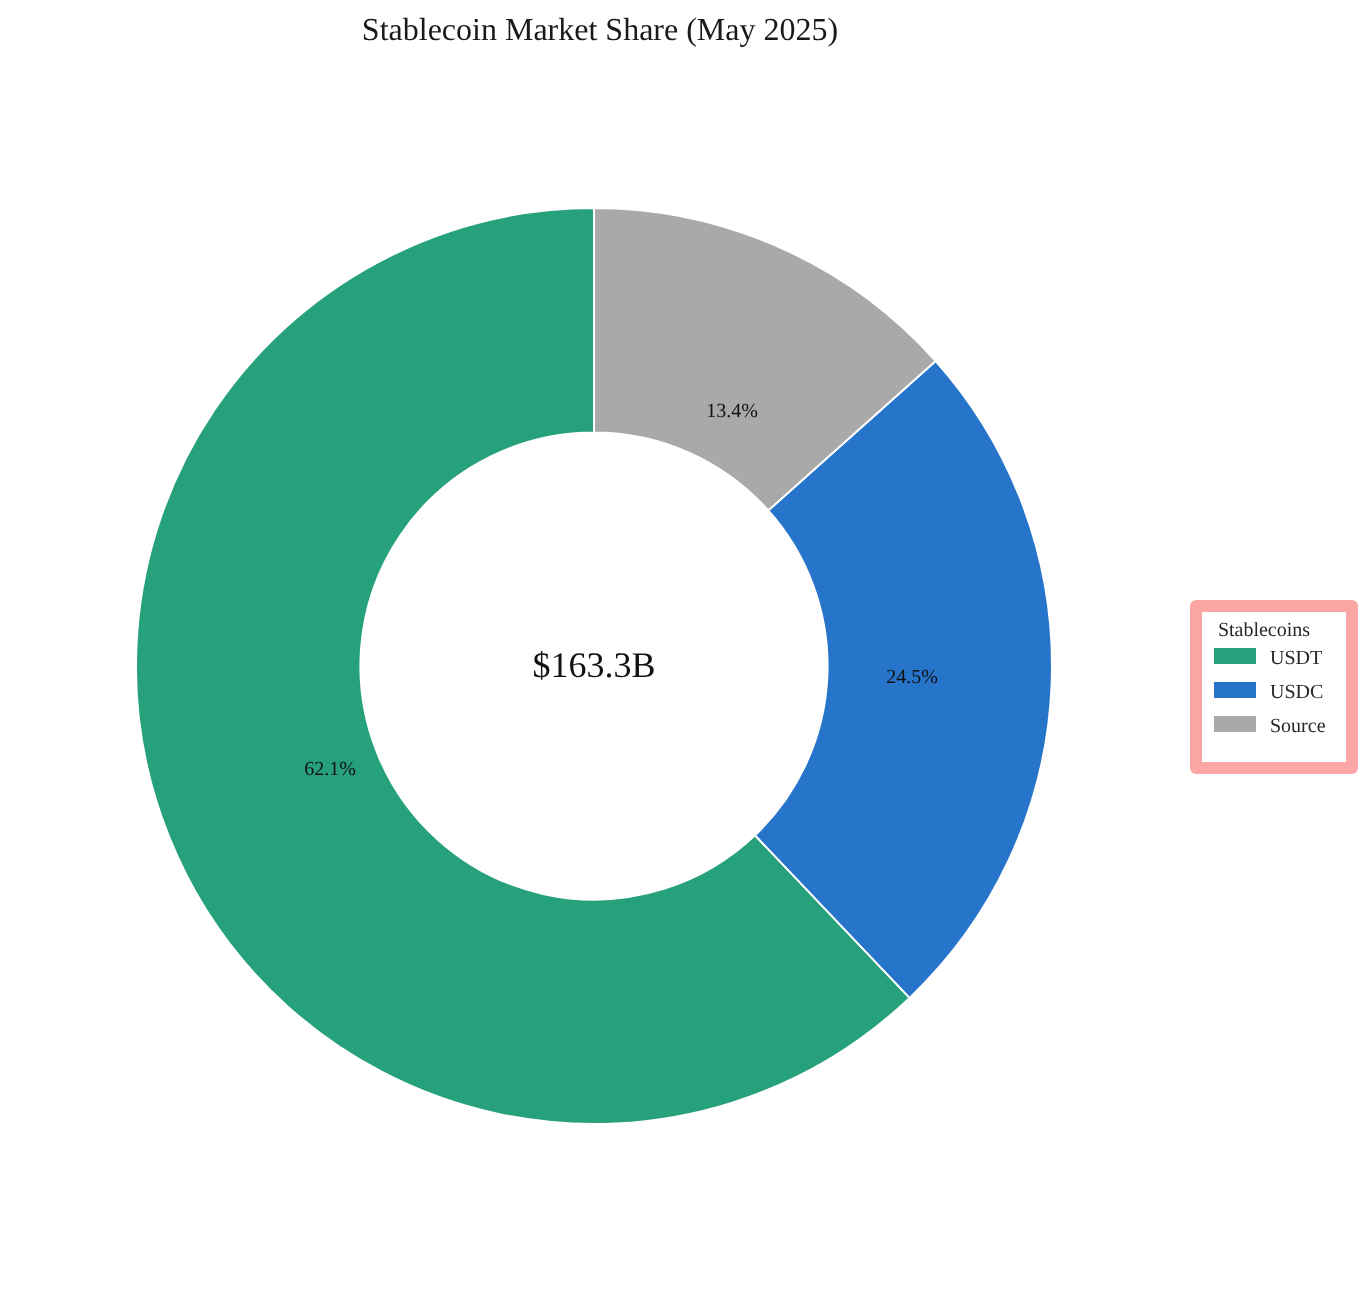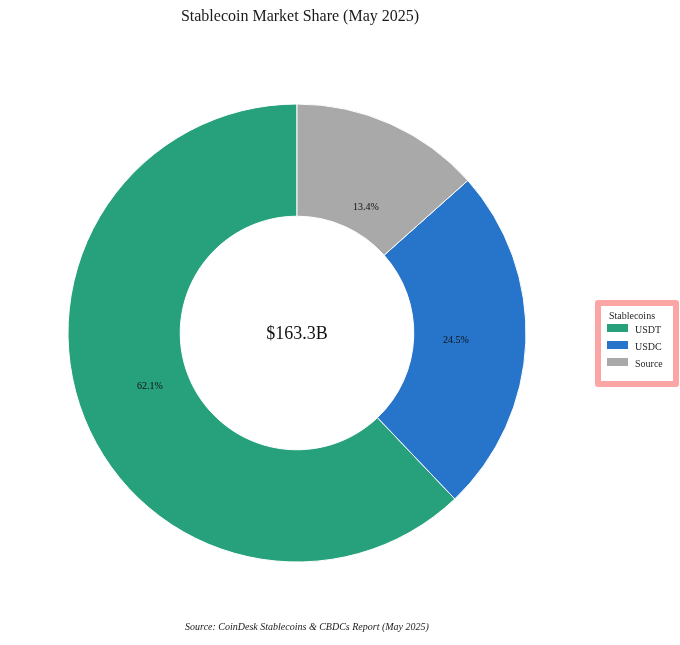--- a/index.html
+++ b/index.html
@@ -81,35 +81,34 @@
   <div class="chart-title">Stablecoin Market Share (May 2025)</div>
 
   <svg id="donut-svg" width="680" height="645" viewBox="0 0 680 645">
       <path d="M 297 104 A 229 229 0 1 0 454.8070621207029 498.9455668128336 L 377.48160168155846 417.63223907454517 A 116.79 116.79 0 1 1 297 216.20999999999998 Z" fill="#26a17b" stroke="#ffffff" stroke-width="1"></path>
       <path d="M 454.8070621207029 498.9455668128336 A 229 229 0 0 0 467.8205223021379 180.48328235755656 L 384.1184663740903 255.21647400235383 A 116.79 116.79 0 0 1 377.48160168155846 417.63223907454517 Z" fill="#2775ca" stroke="#ffffff" stroke-width="1"></path>
       <path d="M 467.8205223021379 180.48328235755656 A 229 229 0 0 0 297.00000000000006 104 L 297.00000000000006 216.20999999999998 A 116.79 116.79 0 0 1 384.1184663740903 255.21647400235383 Z" fill="#a9a9a9" stroke="#ffffff" stroke-width="1"></path>
     </svg>
 
   <div class="center-label">$163.3B</div>
 
-  <div class="pct-label" id="pct-0" style="left: 150px; top: 384.831px;">62.1%</div>
+  <div class="pct-label" id="pct-0" style="left: 165px; top: 384.831px;">62.1%</div>
   <div class="pct-label" id="pct-1" style="left: 456px; top: 338.703px;">24.5%</div>
   <div class="pct-label" id="pct-2" style="left: 366px; top: 205.506px;">13.4%</div>
 
   <div class="legend">
     <div class="legend-title">Stablecoins</div>
     <div class="legend-row">
       <span class="swatch" id="swatch-0" style="background: rgb(38, 161, 123);"></span>
       <span class="legend-label">USDT</span>
     </div>
     <div class="legend-row">
       <span class="swatch" id="swatch-1" style="background: rgb(39, 117, 202);"></span>
       <span class="legend-label">USDC</span>
     </div>
     <div class="legend-row">
       <span class="swatch" id="swatch-2" style="background: rgb(169, 169, 169);"></span>
       <span class="legend-label">Source</span>
     </div>
   </div>
 
-  <div class="source-note">Source: CoinDesk Stablecoins &amp; CBDCs Report (May 2025)</div>
 
 </div>
 
 </body></html>

